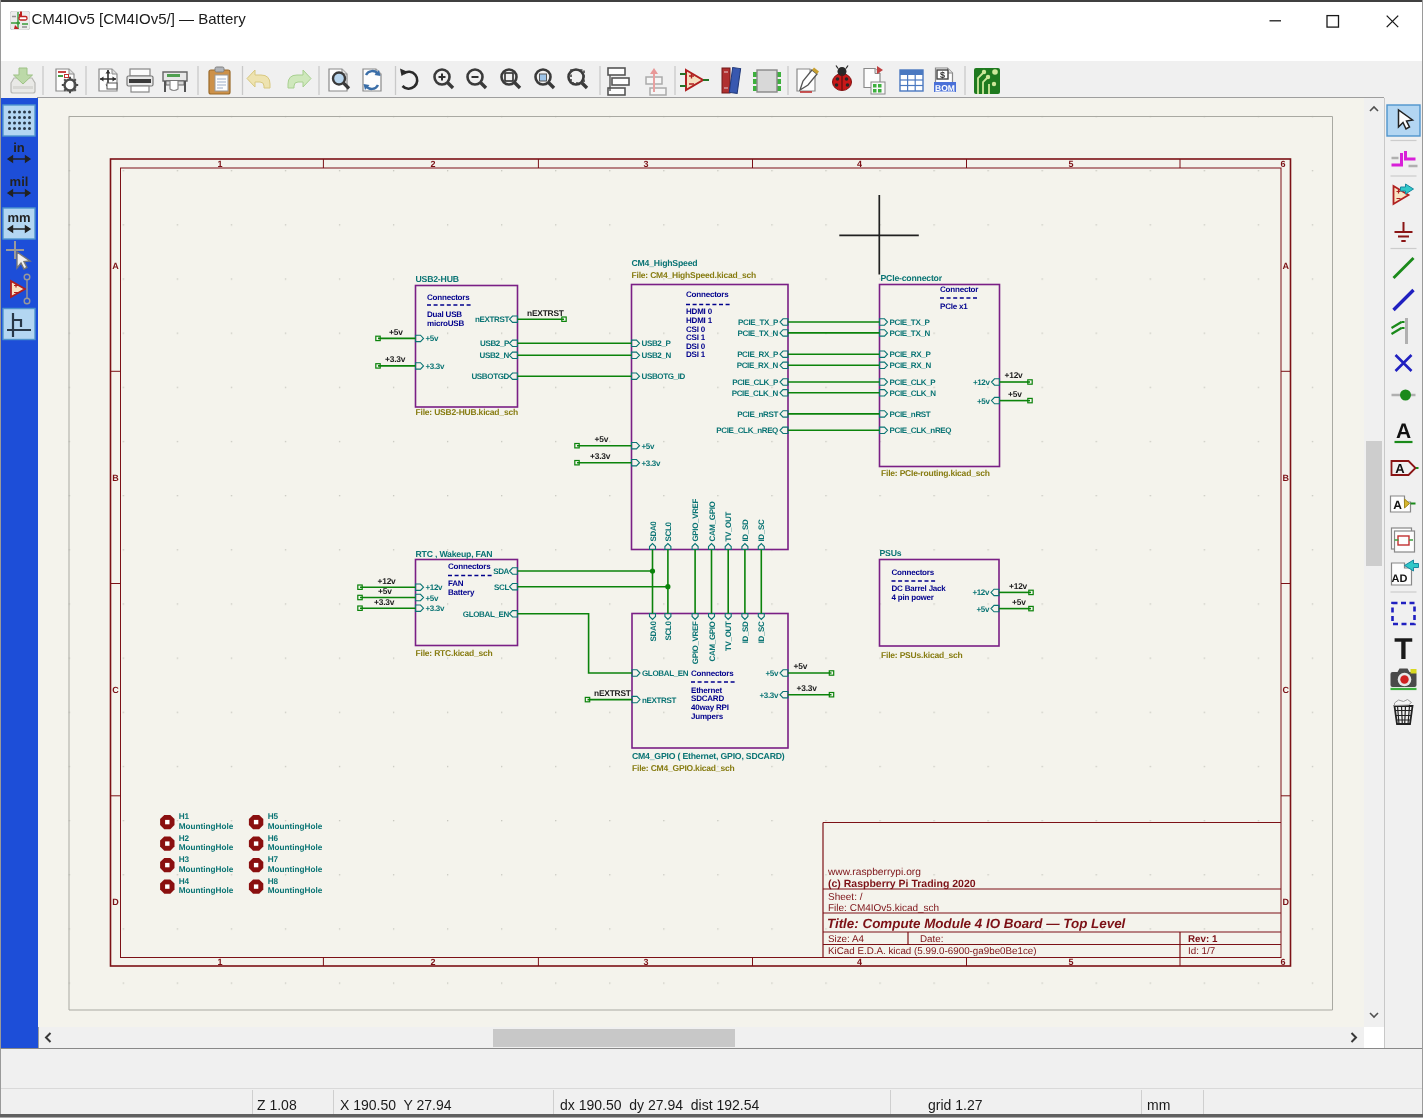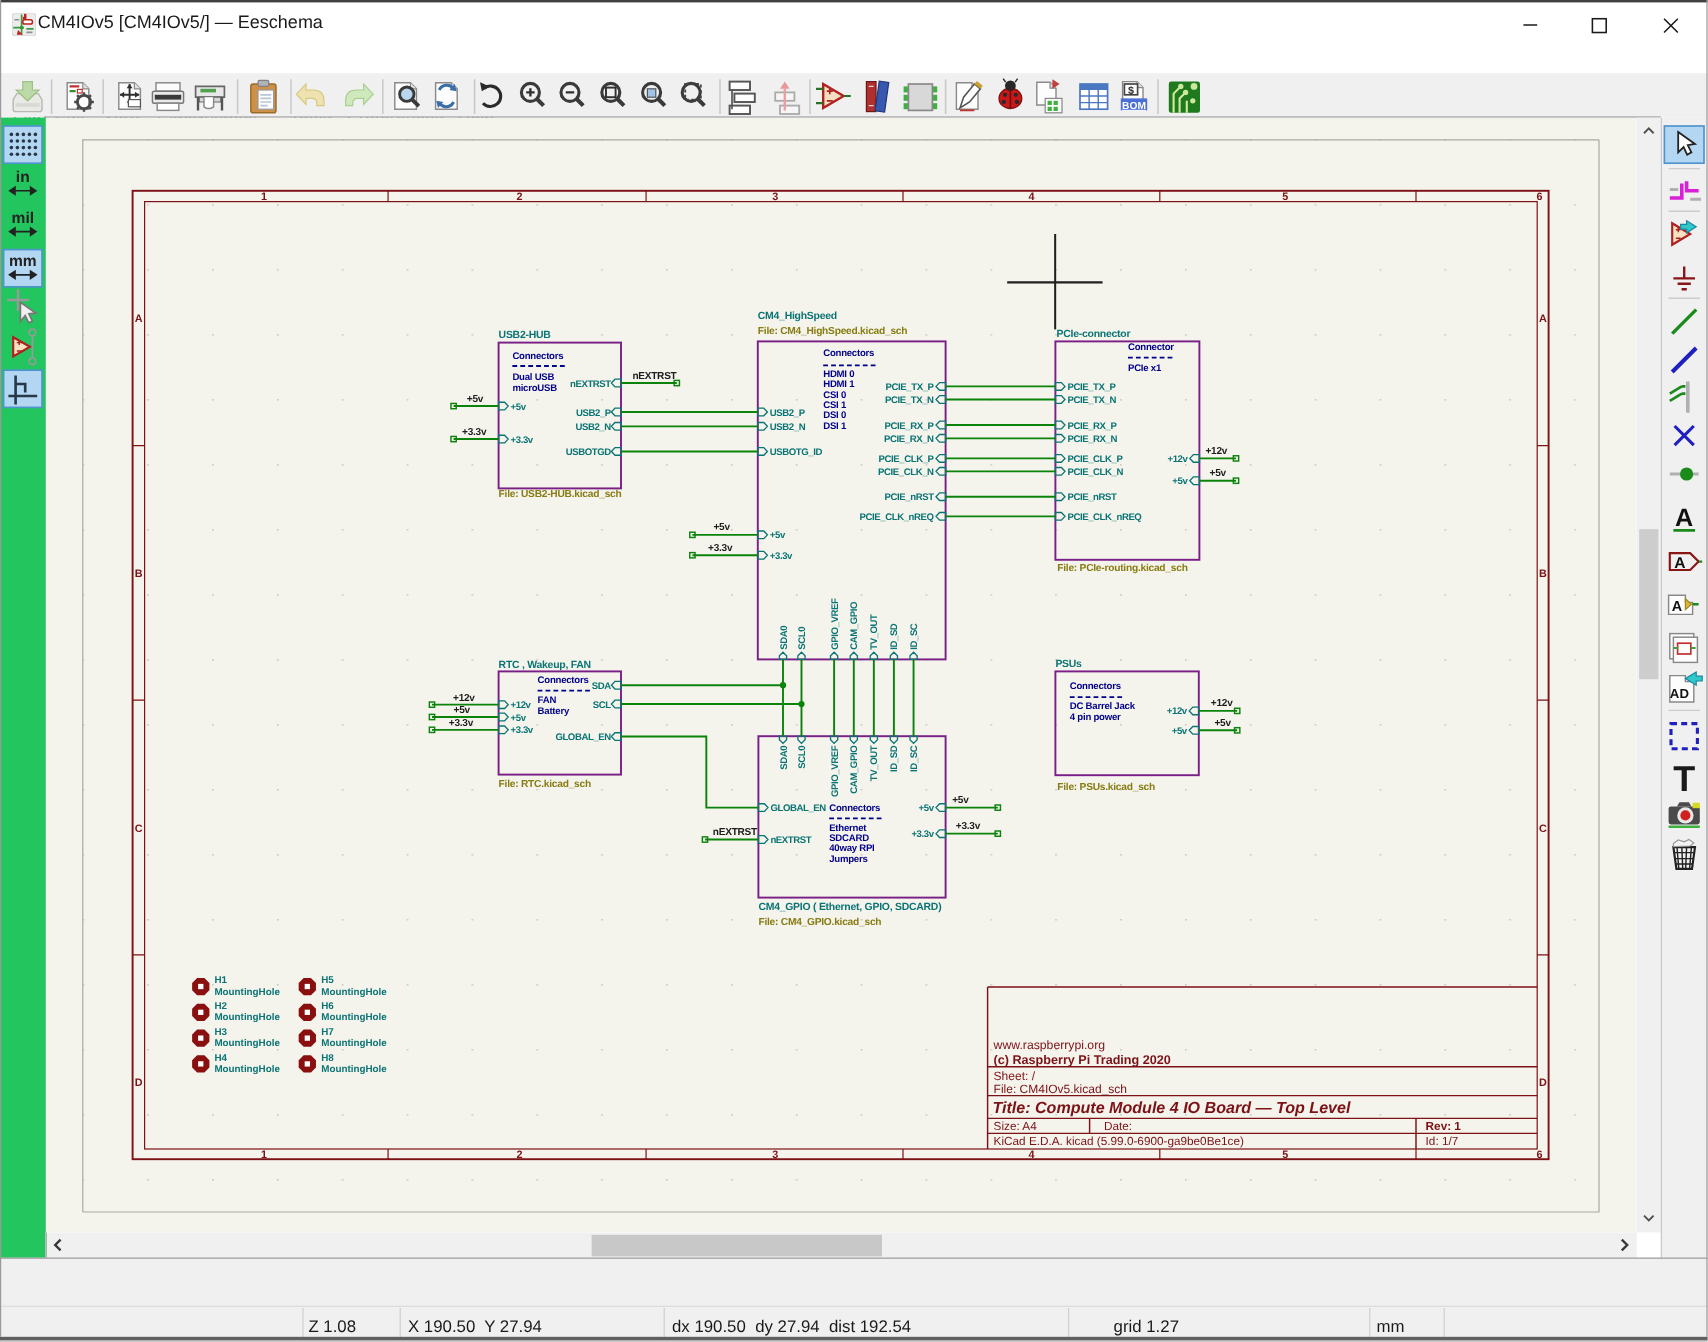--- a/index.html
+++ b/index.html
@@ -3,21 +3,21 @@
 * { margin:0; padding:0; box-sizing:border-box; -webkit-font-smoothing:antialiased; }
 html,body { width:1423px; height:1118px; overflow:hidden; background:#fff;
   font-family:"Liberation Sans",sans-serif; }
 .abs { position:absolute; }
 #titlebar { position:absolute; left:0; top:0; width:1423px; height:38px; background:#fff;
   border-top:2px solid #404040; }
 #title-text { position:absolute; left:31.5px; top:8px; font-size:15px; color:#1a1a1a; }
 #menubar { position:absolute; left:0; top:38px; width:1423px; height:23px; background:#fff; }
 .mi { position:absolute; top:3.5px; font-size:15px; color:#1a1a1a;margin-top:44px; }
 #toolbar { position:absolute; left:0; top:61px; width:1423px; height:37px; background:#f0f0f0; }
-#lbar { position:absolute; left:0; top:98px; width:38px; height:950px; background:#22c55e; }
+#lbar { position:absolute; left:0; top:98px; width:38px; height:950px; background:#1d4ed8; }
 #rbar { position:absolute; left:1384px; top:98px; width:39px; height:950px; background:#f0f0f0; }
 #canvas { position:absolute; left:38px; top:98px; width:1326px; height:929px; overflow:hidden; }
 #cborder { position:absolute; left:37px; top:97px; width:1347px; height:930px;
   border-left:1px solid #9e9e9e; border-top:1px solid #9e9e9e; }
 #vscroll { position:absolute; left:1364px; top:98px; width:20px; height:929px; background:#f0f0f0; }
 #vthumb { position:absolute; left:1366px; top:441px; width:16px; height:125px; background:#cdcdcd; }
 #hscroll { position:absolute; left:38px; top:1027px; width:1326px; height:21px; background:#f0f0f0;
   border-left:1px solid #9e9e9e; }
 #hthumb { position:absolute; left:493px; top:1029px; width:242px; height:18px; background:#c8c8c8; }
 #botline { position:absolute; left:0; top:1048px; width:1423px; height:1px; background:#888; }
@@ -34,21 +34,21 @@
 <div id="titlebar">
  <svg class="abs" style="left:10px;top:9px" width="20" height="19" viewBox="0 0 20 19">
   <rect x="0" y="0" width="20" height="19" rx="3" fill="#ececec" stroke="#d0d0d0"></rect>
   <path d="M 8 1 v 17 M 1 12 h 9 M 12 13 h 6" stroke="#3a9a3a" stroke-width="1.4" fill="none"></path>
   <rect x="9" y="5.5" width="8" height="3.5" rx="1.5" fill="#fff" stroke="#c02020" stroke-width="1.3"></rect>
   <path d="M 5 14 l 4 4 -5 0 z M 9 3 h 3 v 2.5 h -3 z" fill="#c02020"></path>
   <path d="M 10 0.5 h 2 v 3 h -2 z" fill="#c02020"></path>
   <circle cx="8" cy="12" r="1.6" fill="#3a9a3a"></circle>
   <path d="M 2 5.5 h 4 M 12 16 h 5" stroke="#909090" stroke-width="1.3"></path>
  </svg>
- <div id="title-text">CM4IOv5 [CM4IOv5/] — Eeschema</div>
+ <div id="title-text">CM4IOv5 [CM4IOv5/] — Battery</div>
  <svg class="abs" style="left:1255px;top:0px" width="168" height="38" viewBox="0 0 168 38">
   <line x1="14.5" y1="18.8" x2="26" y2="18.8" stroke="#1a1a1a" stroke-width="1.3"></line>
   <rect x="72" y="13.6" width="11.5" height="11.5" fill="none" stroke="#1a1a1a" stroke-width="1.3"></rect>
   <path d="M 131.7 13.6 L 143.2 25.1 M 143.2 13.6 L 131.7 25.1" stroke="#1a1a1a" stroke-width="1.3"></path>
  </svg>
 </div>
 
 <div id="menubar">
  <span class="mi" style="left:10.5px"><u>F</u>ile</span>
  <span class="mi" style="left:45px"><u>E</u>dit</span>

